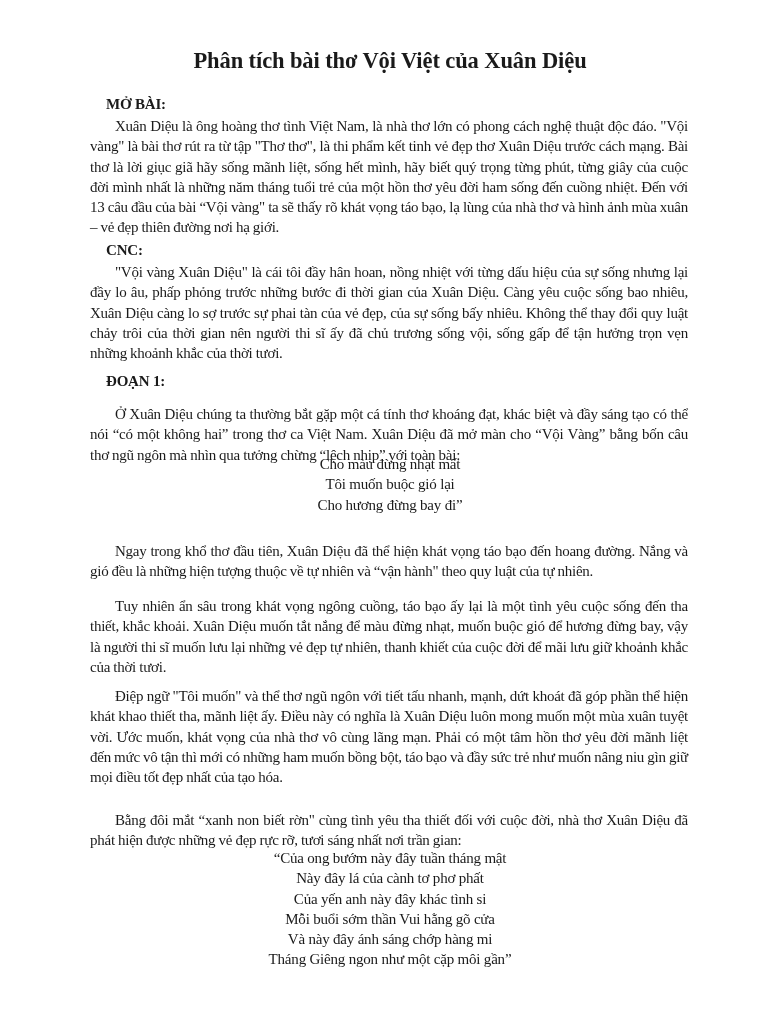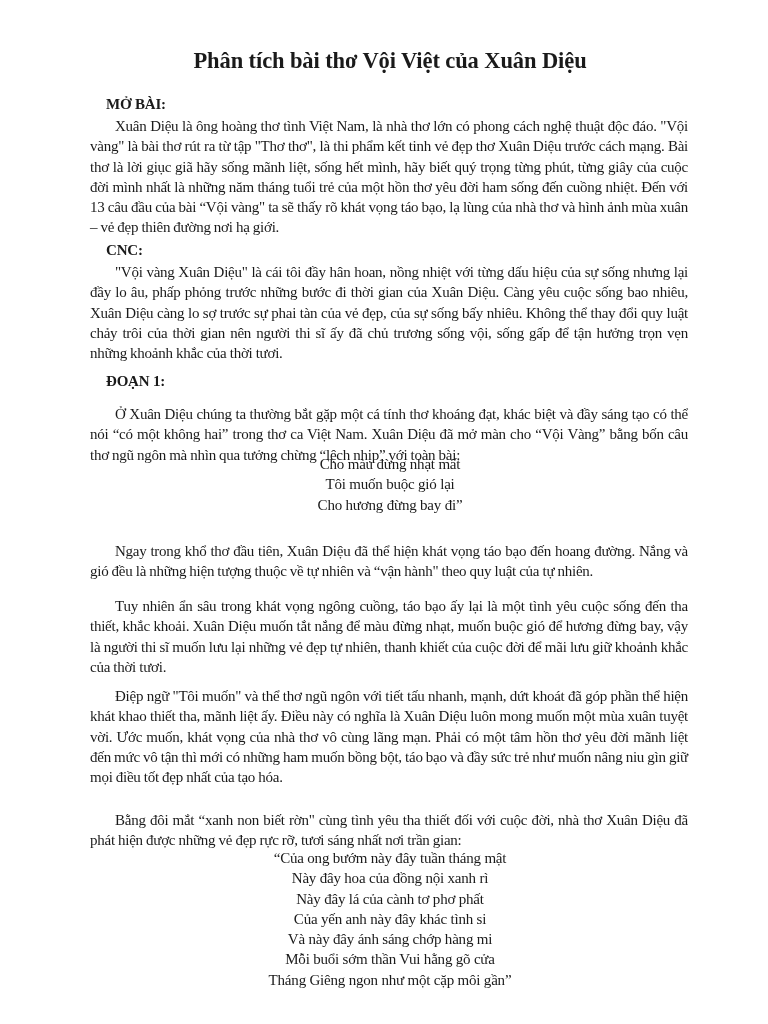--- a/index.html
+++ b/index.html
@@ -96,21 +96,20 @@
   <p class="para" style="top:541px;">Ngay trong khổ thơ đầu tiên, Xuân Diệu đã thể hiện khát vọng táo bạo đến hoang đường. Nắng và gió đều là những hiện tượng thuộc về tự nhiên và “vận hành" theo quy luật của tự nhiên.</p>
 
   <p class="para" style="top:596px;">Tuy nhiên ẩn sâu trong khát vọng ngông cuồng, táo bạo ấy lại là một tình yêu cuộc sống đến tha thiết, khắc khoải. Xuân Diệu muốn tắt nắng để màu đừng nhạt, muốn buộc gió để hương đừng bay, vậy là người thi sĩ muốn lưu lại những vẻ đẹp tự nhiên, thanh khiết của cuộc đời để mãi lưu giữ khoảnh khắc của thời tươi.</p>
 
   <p class="para" style="top:686px;">Điệp ngữ "Tôi muốn" và thể thơ ngũ ngôn với tiết tấu nhanh, mạnh, dứt khoát đã góp phần thể hiện khát khao thiết tha, mãnh liệt ấy. Điều này có nghĩa là Xuân Diệu luôn mong muốn một mùa xuân tuyệt vời. Ước muốn, khát vọng của nhà thơ vô cùng lãng mạn. Phải có một tâm hồn thơ yêu đời mãnh liệt đến mức vô tận thì mới có những ham muốn bồng bột, táo bạo và đầy sức trẻ như muốn nâng niu gìn giữ mọi điều tốt đẹp nhất của tạo hóa.</p>
 
   <p class="para" style="top:810px;">Bằng đôi mắt “xanh non biết rờn" cùng tình yêu tha thiết đối với cuộc đời, nhà thơ Xuân Diệu đã phát hiện được những vẻ đẹp rực rỡ, tươi sáng nhất nơi trần gian:</p>
 
   <ul class="poem" style="top:848px;">
     <li>“Của ong bướm này đây tuần tháng mật</li>
-    <li>Này đây hoa của đồng nội xanh rì</li>
     <li>Này đây lá của cành tơ phơ phất</li>
     <li>Của yến anh này đây khác tình si</li>
+    <li>Mỗi buổi sớm thần Vui hằng gõ cửa</li>
     <li>Và này đây ánh sáng chớp hàng mi</li>
-    <li>Mỗi buổi sớm thần Vui hằng gõ cửa</li>
     <li>Tháng Giêng ngon như một cặp môi gần”</li>
   </ul>
 
 </div>
 
 </body></html>

